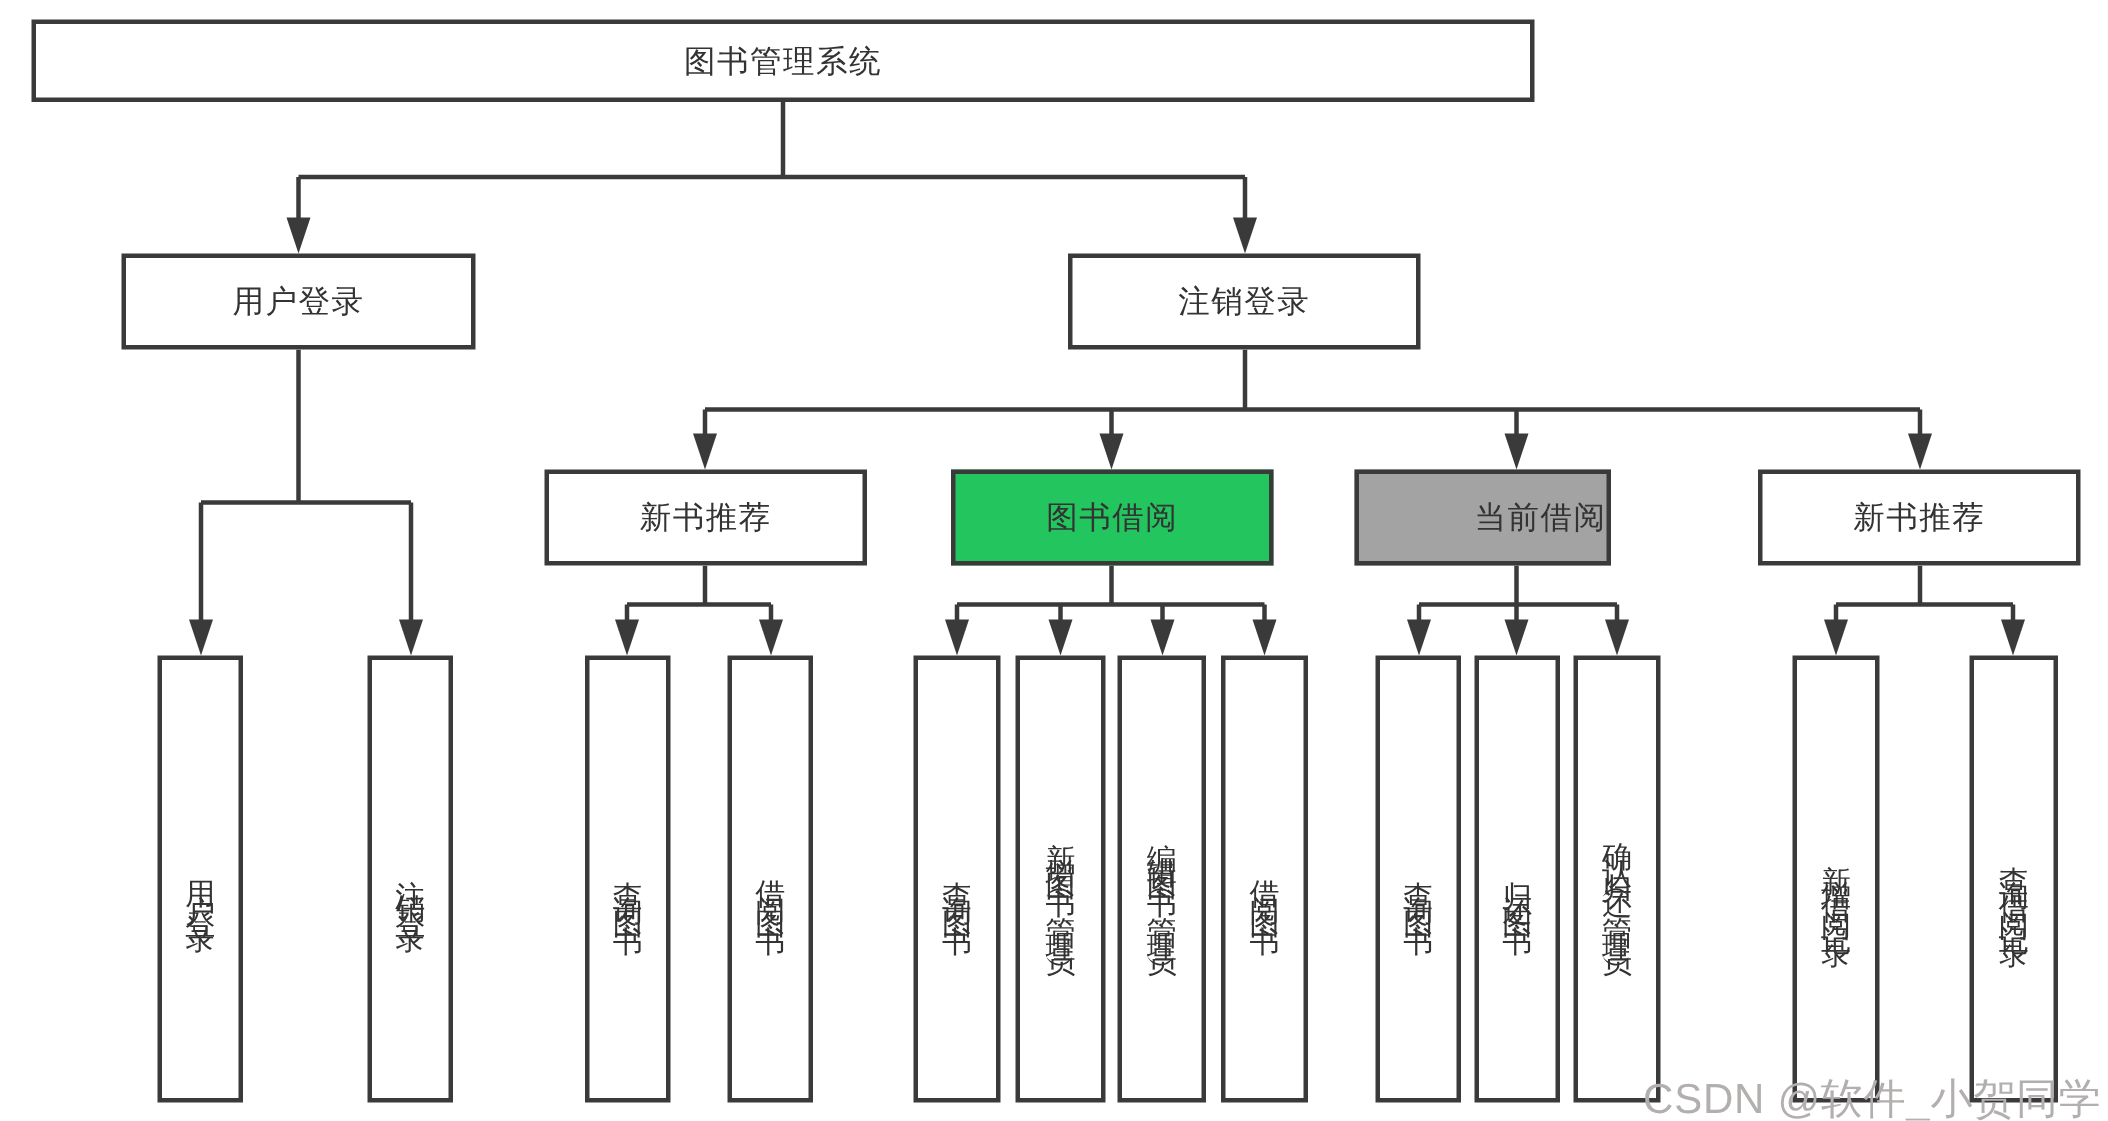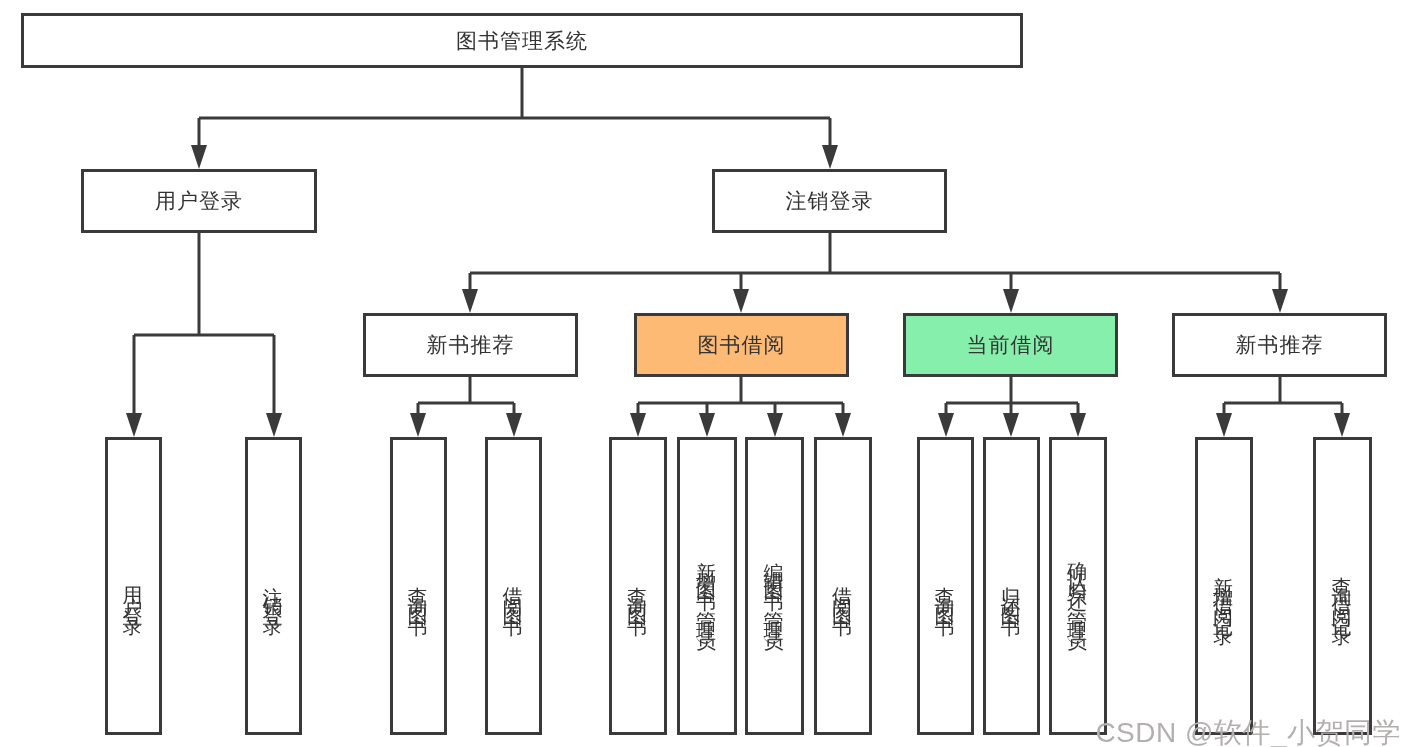--- a/index.html
+++ b/index.html
@@ -127,24 +127,24 @@
       </div>
       <div class="node h" style="left: 81px; top: 169px; width: 236px; height: 64px; background: rgb(255, 255, 255);">
         <span>用户登录</span>
       </div>
       <div class="node h" style="left: 712px; top: 169px; width: 235px; height: 64px; background: rgb(255, 255, 255);">
         <span>注销登录</span>
       </div>
       <div class="node h" style="left: 363px; top: 313px; width: 215px; height: 64px; background: rgb(255, 255, 255); justify-content: center;">
         <span>新书推荐</span>
       </div>
-      <div class="node h" style="left: 634px; top: 313px; width: 215px; height: 64px; background: #fdba74;">
+      <div class="node h" style="left: 634px; top: 313px; width: 215px; height: 64px; background: #22c55e;">
         <span>图书借阅</span>
       </div>
-      <div class="node h" style="left: 903px; top: 313px; width: 215px; height: 64px; background: #86efac;">
+      <div class="node h" style="left: 903px; top: 313px; width: 171px; height: 64px; background: #a3a3a3; justify-content: flex-end;">
         <span>当前借阅</span>
       </div>
       <div class="node h" style="left: 1172px; top: 313px; width: 215px; height: 64px; background: rgb(255, 255, 255);">
         <span>新书推荐</span>
       </div>
       <div class="node v" style="left: 105px; top: 437px; width: 57px; height: 298px; background: rgb(255, 255, 255);">
         <span>用户登录</span>
       </div>
       <div class="node v" style="left: 245px; top: 437px; width: 57px; height: 298px; background: rgb(255, 255, 255);">
         <span>注销登录</span>

